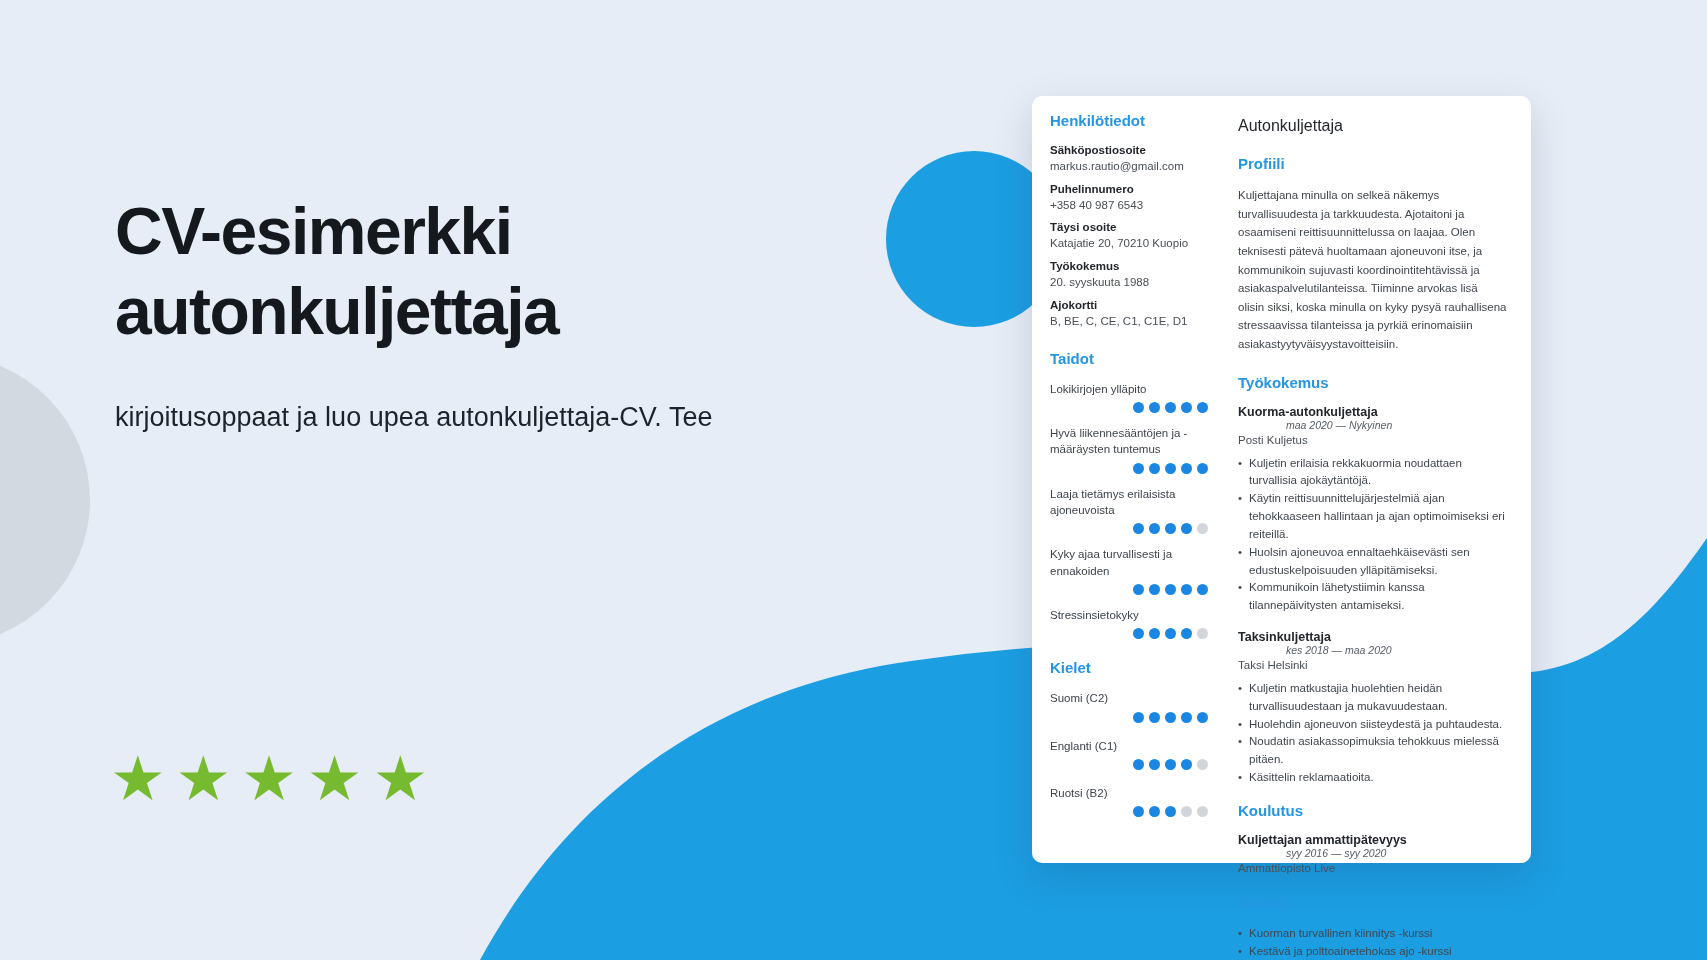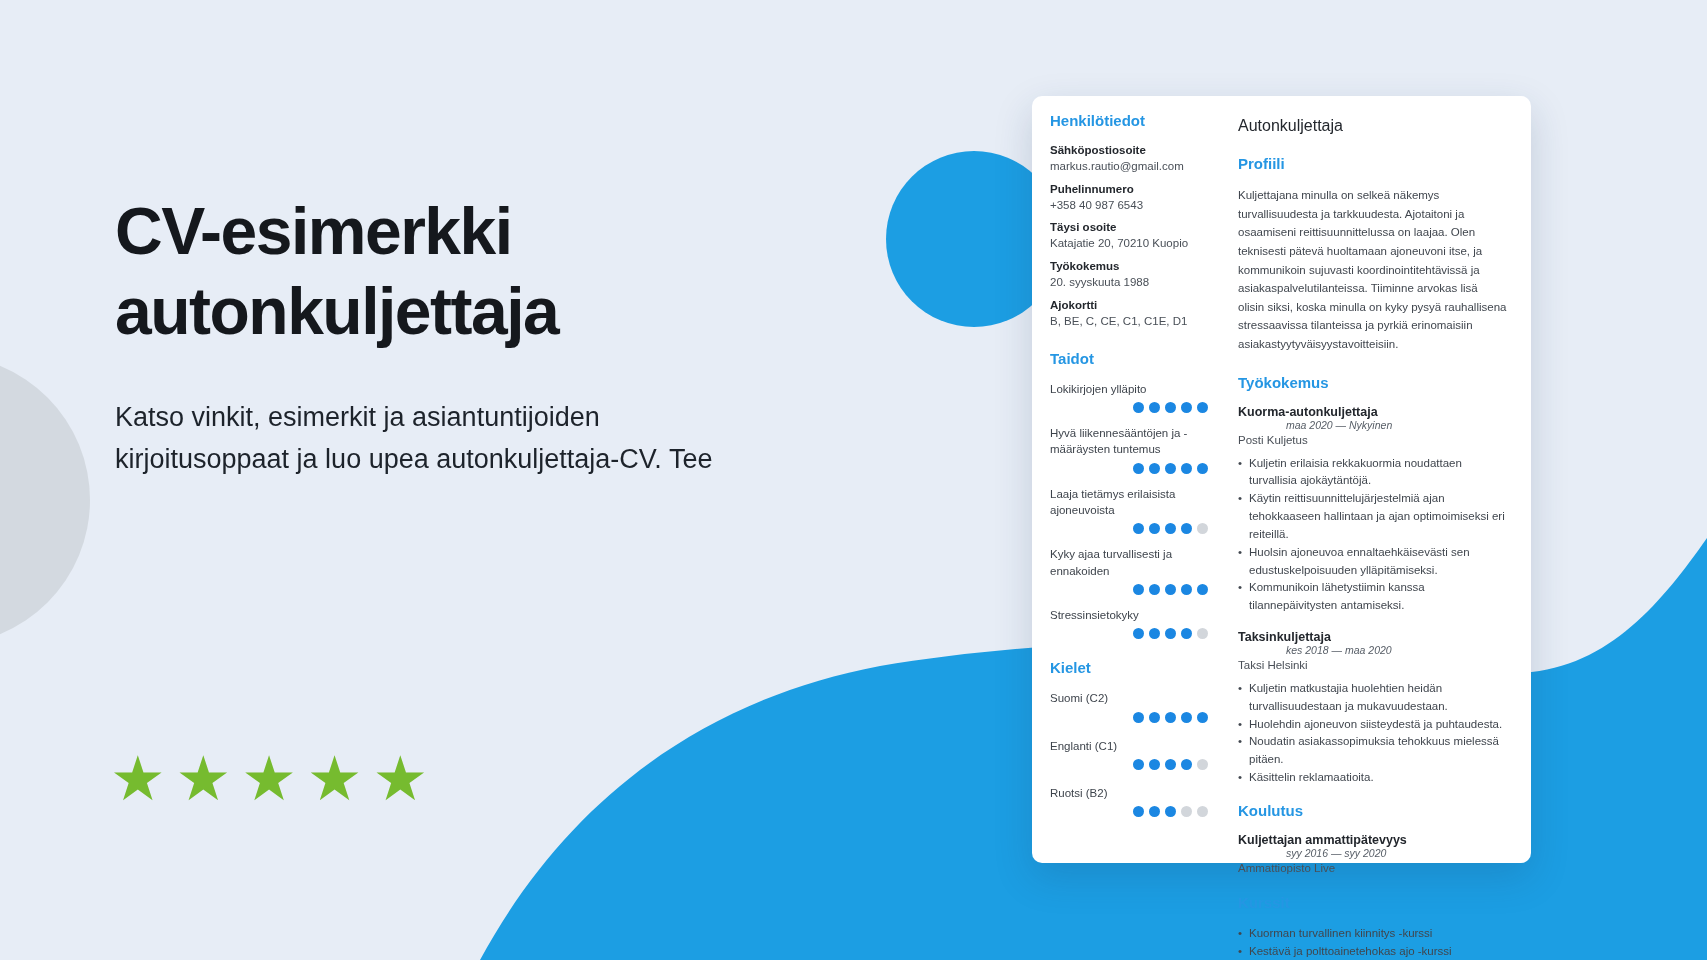--- a/index.html
+++ b/index.html
@@ -72,21 +72,20 @@
 </svg>
 <div class="circle-gray"></div>
 <div class="circle-blue"></div>
 
 <div class="hero">
   <div class="hero-title">
       <div>CV-esimerkki</div>
       <div>autonkuljettaja</div>
     </div>
   <div class="hero-subtitle">
-      <div>Katso vinkit, esimerkit ja asiantuntijoiden</div>
       <div>kirjoitusoppaat ja luo upea autonkuljettaja-CV. Tee</div>
     </div>
 </div>
 <div class="stars">
     <span class="star">★</span>
     <span class="star">★</span>
     <span class="star">★</span>
     <span class="star">★</span>
     <span class="star">★</span>
   </div>

